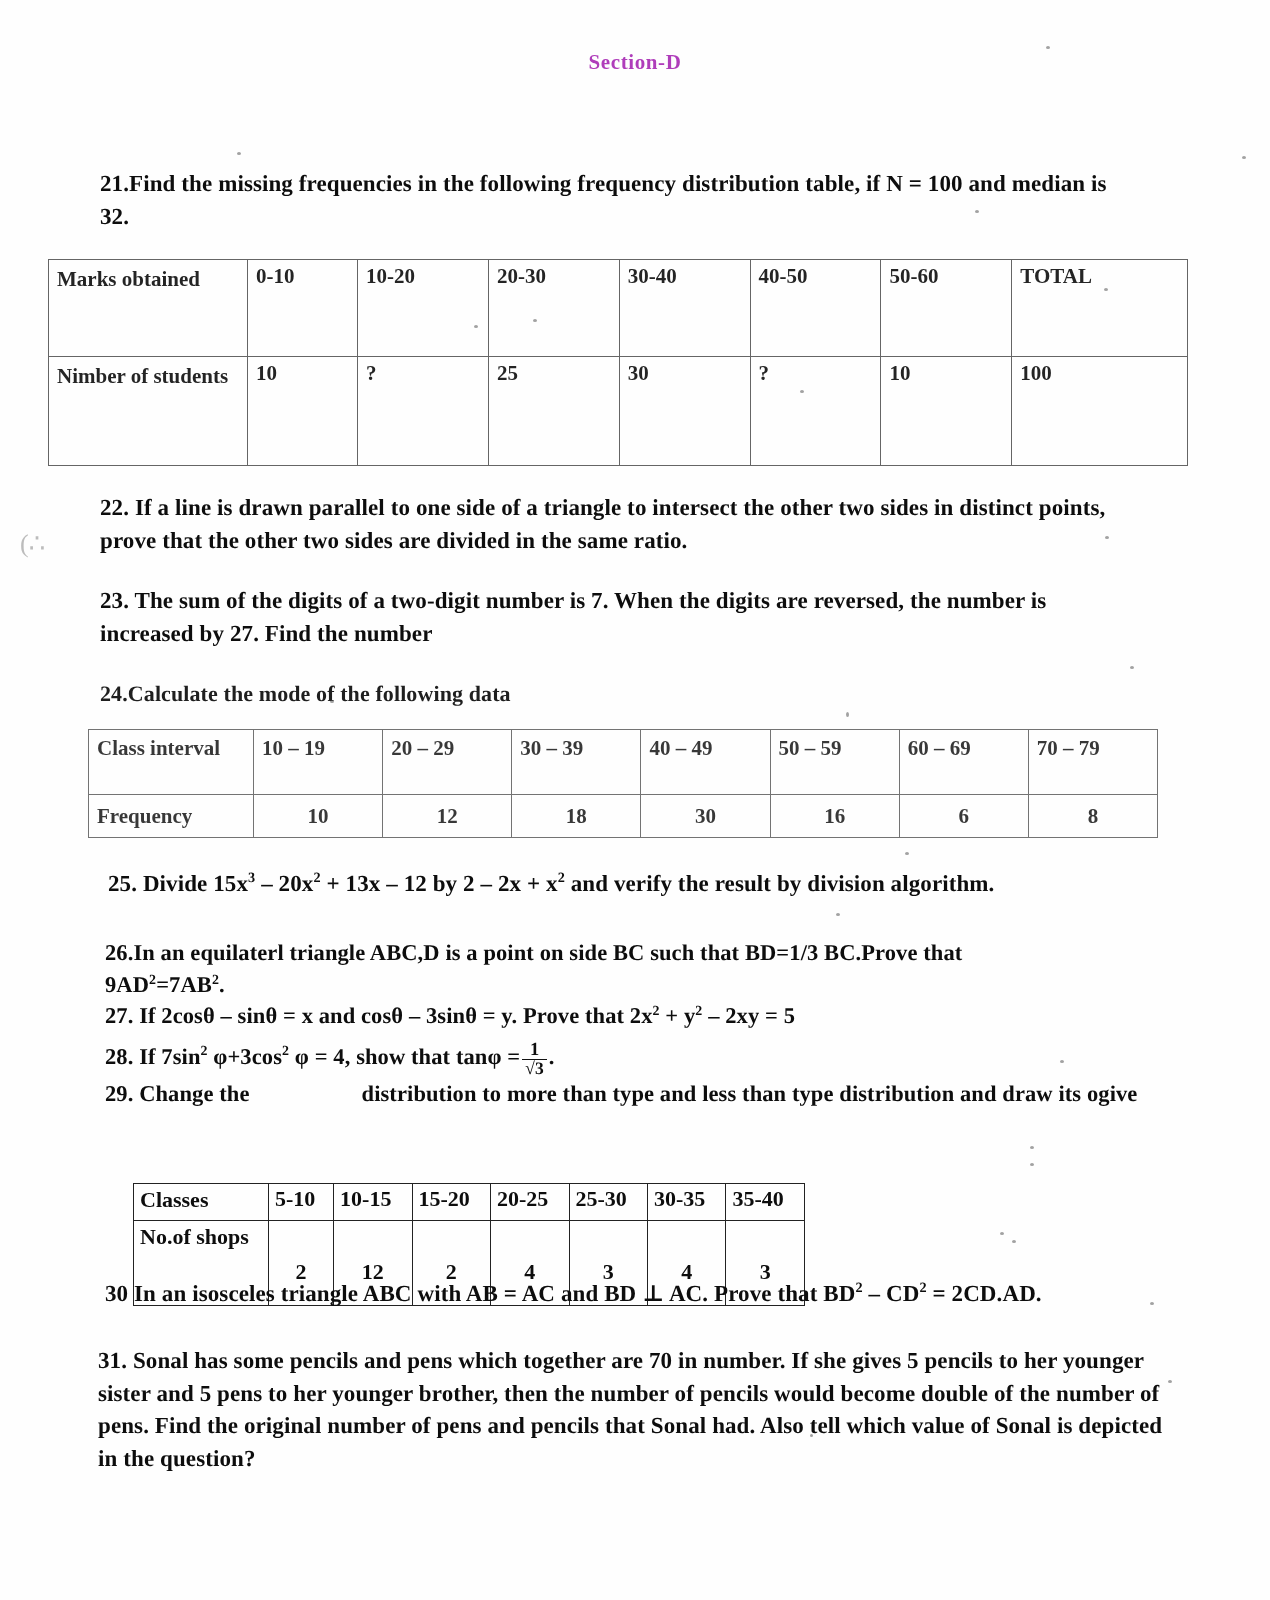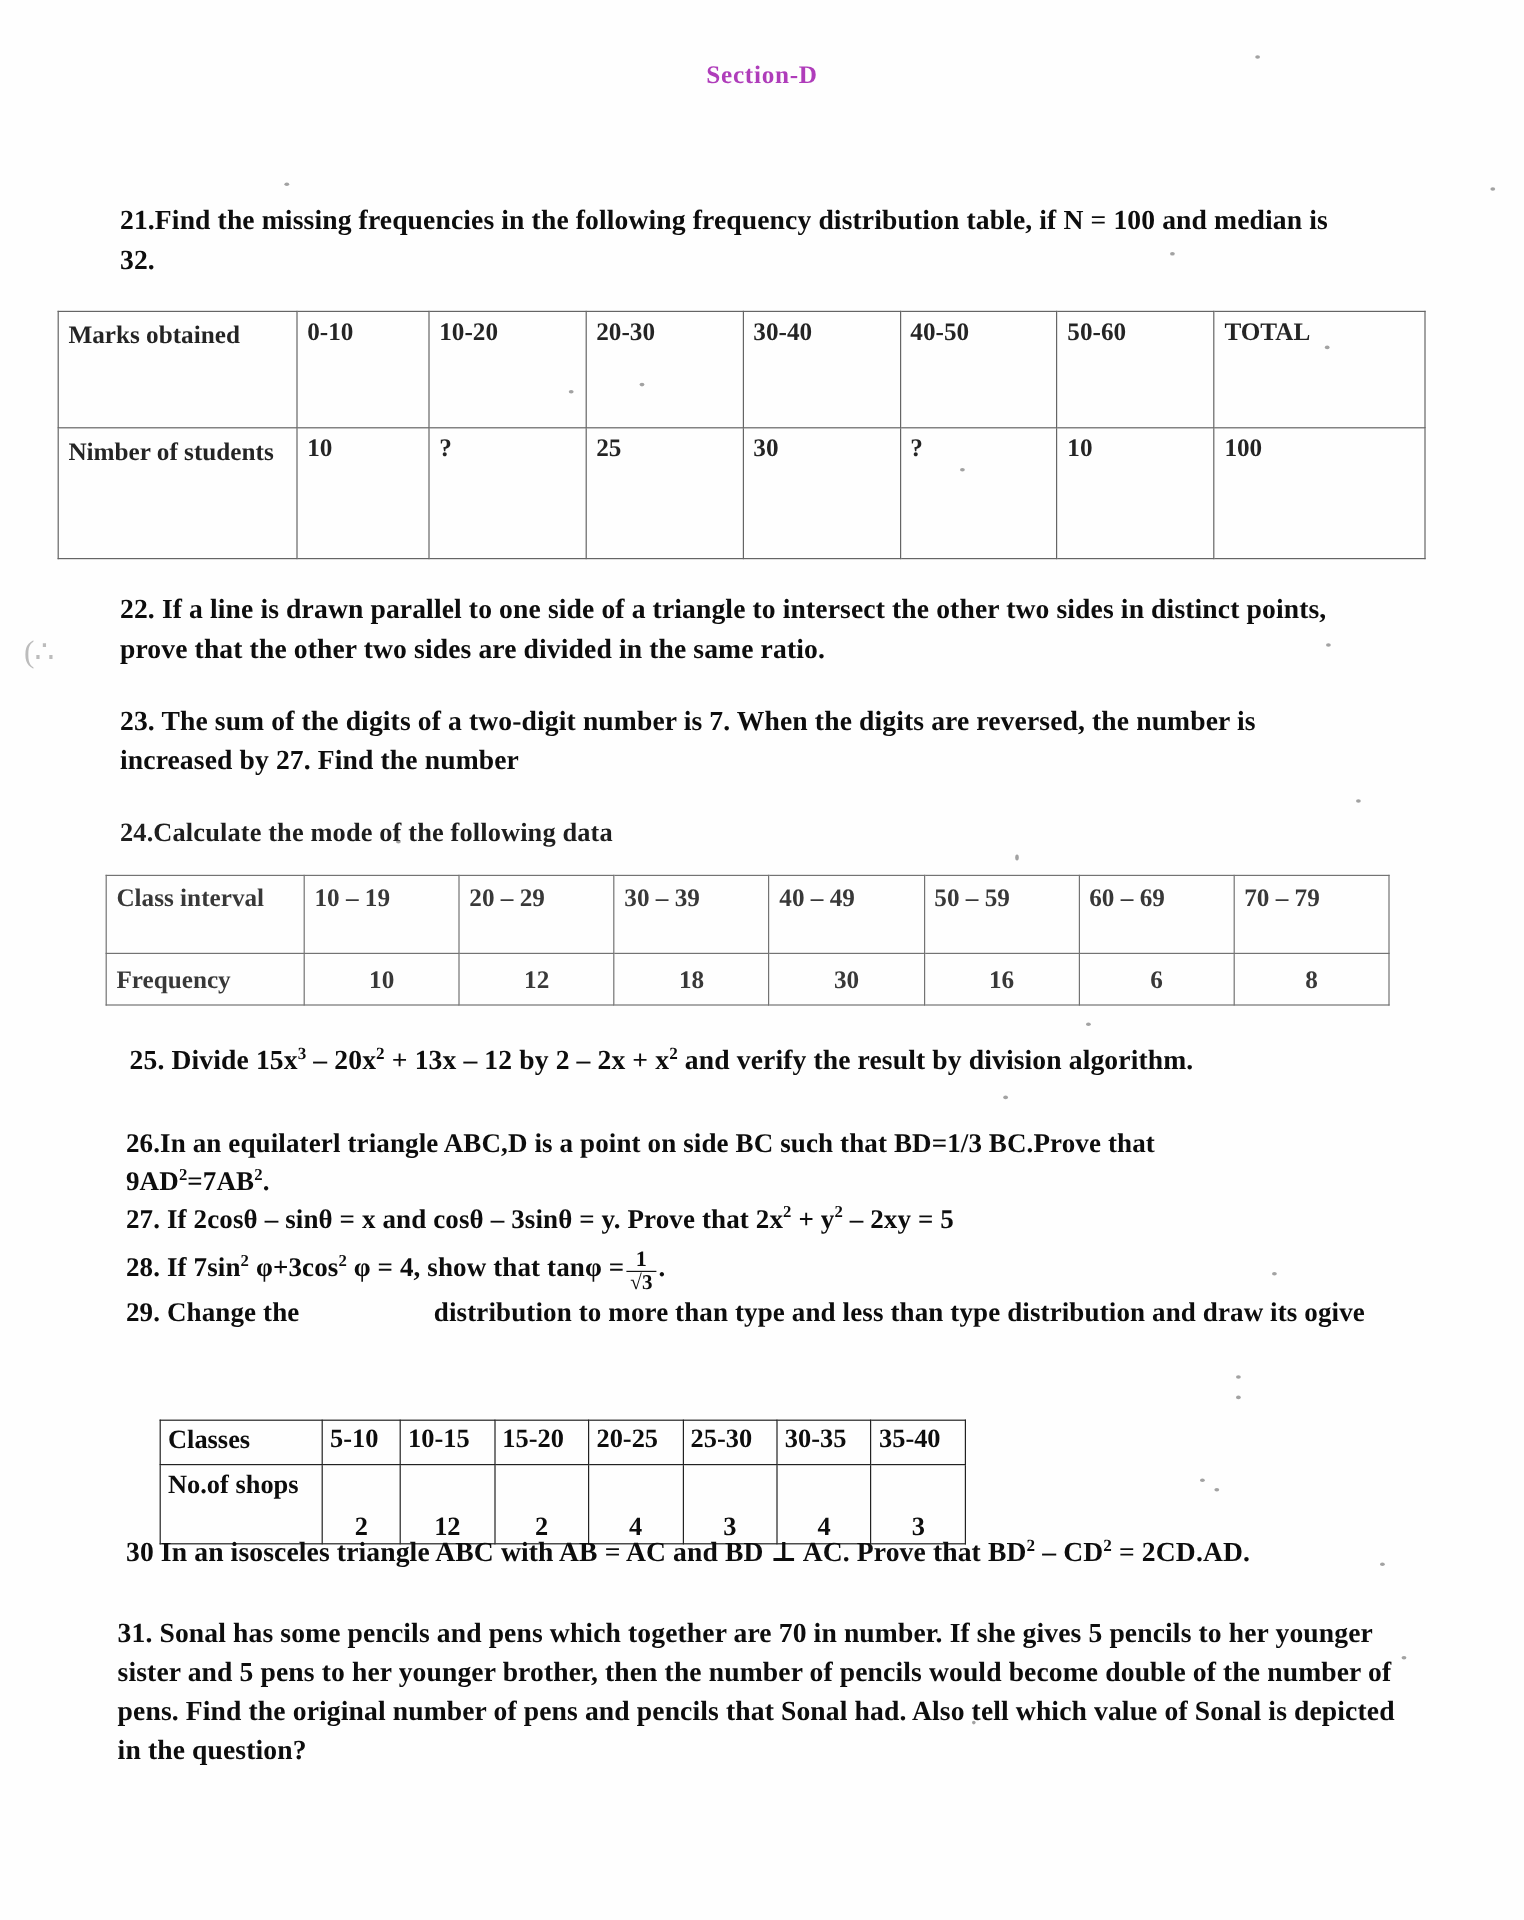--- a/index.html
+++ b/index.html
@@ -119,21 +119,21 @@
   
   #table-shops {
     top: 1143px;
     left: 133px;
     width: 672px;
     font-size: 22px;
     margin-top: 40px;
   }
   #table-shops td { border: 1.6px solid #222; padding: 2px 6px; }
   #table-shops tr.r1 td { height: 32px; }
-  #table-shops tr.r2 td { height: 62px; text-align: center; vertical-align: bottom; padding-bottom: 1px; }
+  #table-shops tr.r2 td { height: 62px; text-align: center; vertical-align: bottom; padding-bottom: 20px; }
   #table-shops td.label { width: 122px; text-align: left; line-height: 1.25; }
   #table-shops tr.r2 td.label { text-align: left; vertical-align: top; padding-top: 2px; }
 
   
   .speck {
     position: absolute;
     background: #555;
     border-radius: 50%;
     opacity: 0.55;
     pointer-events: none;

